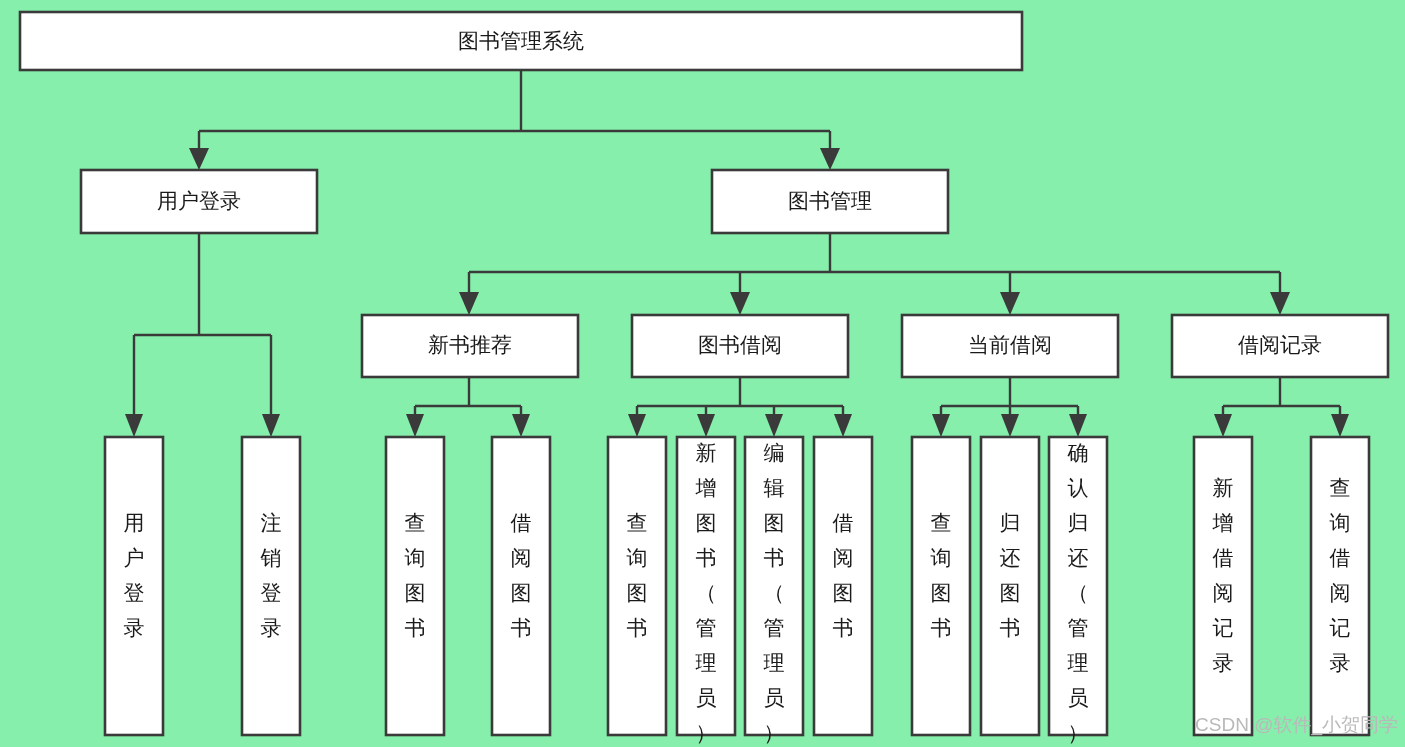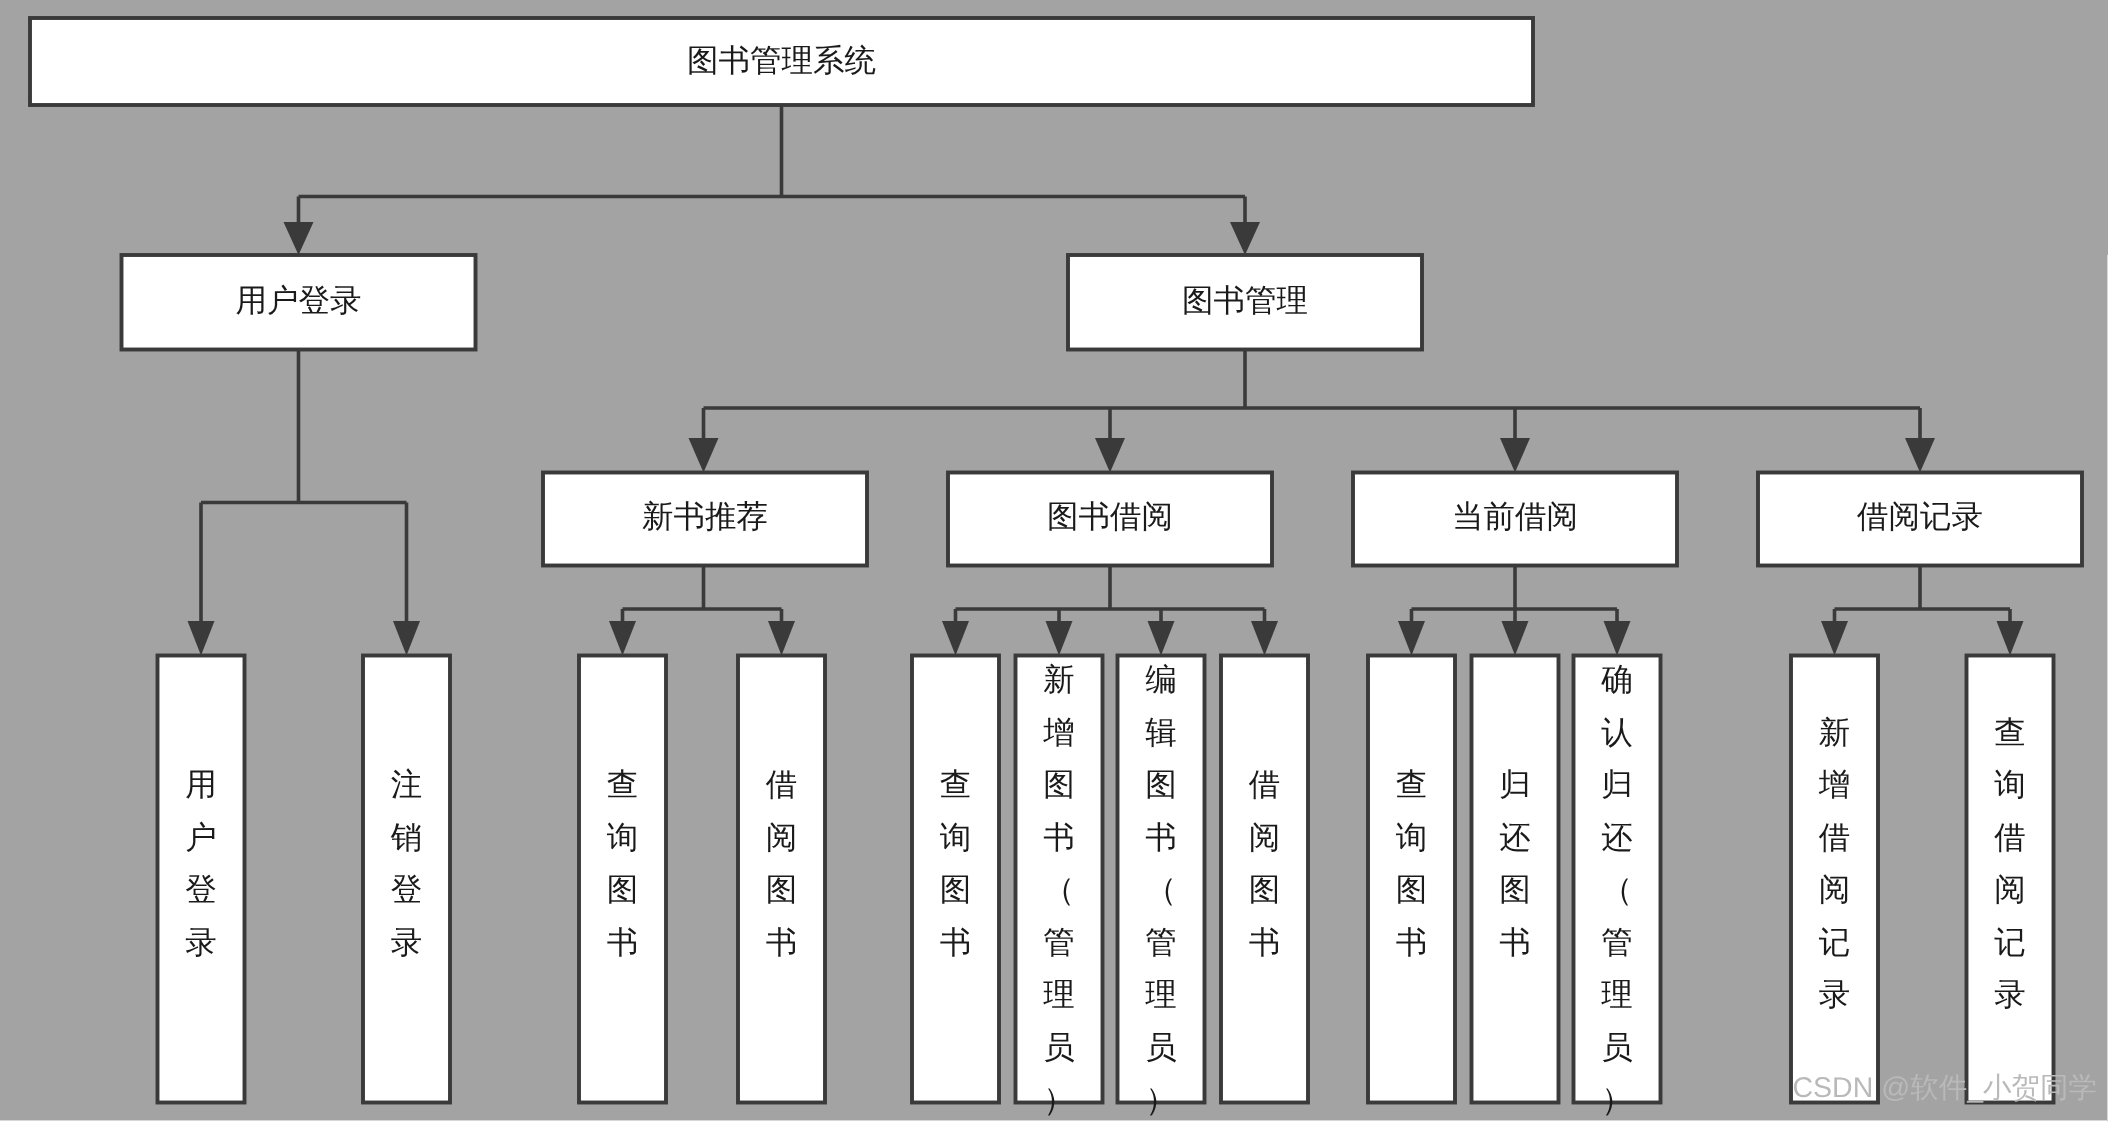--- a/index.html
+++ b/index.html
@@ -8,21 +8,21 @@
     padding: 0;
     background: #ffffff;
   }
   body {
     font-family: "Liberation Sans", "DejaVu Sans", sans-serif;
   }
   #diagram-root {
     position: relative;
     width: 1405px;
     height: 747px;
-    background: #a3a3a3;
+    background: #86efac;
     overflow: hidden;
   }
   svg#flow-svg {
     position: absolute;
     left: 0;
     top: 0;
     width: 1405px;
     height: 747px;
     display: block;
   }

